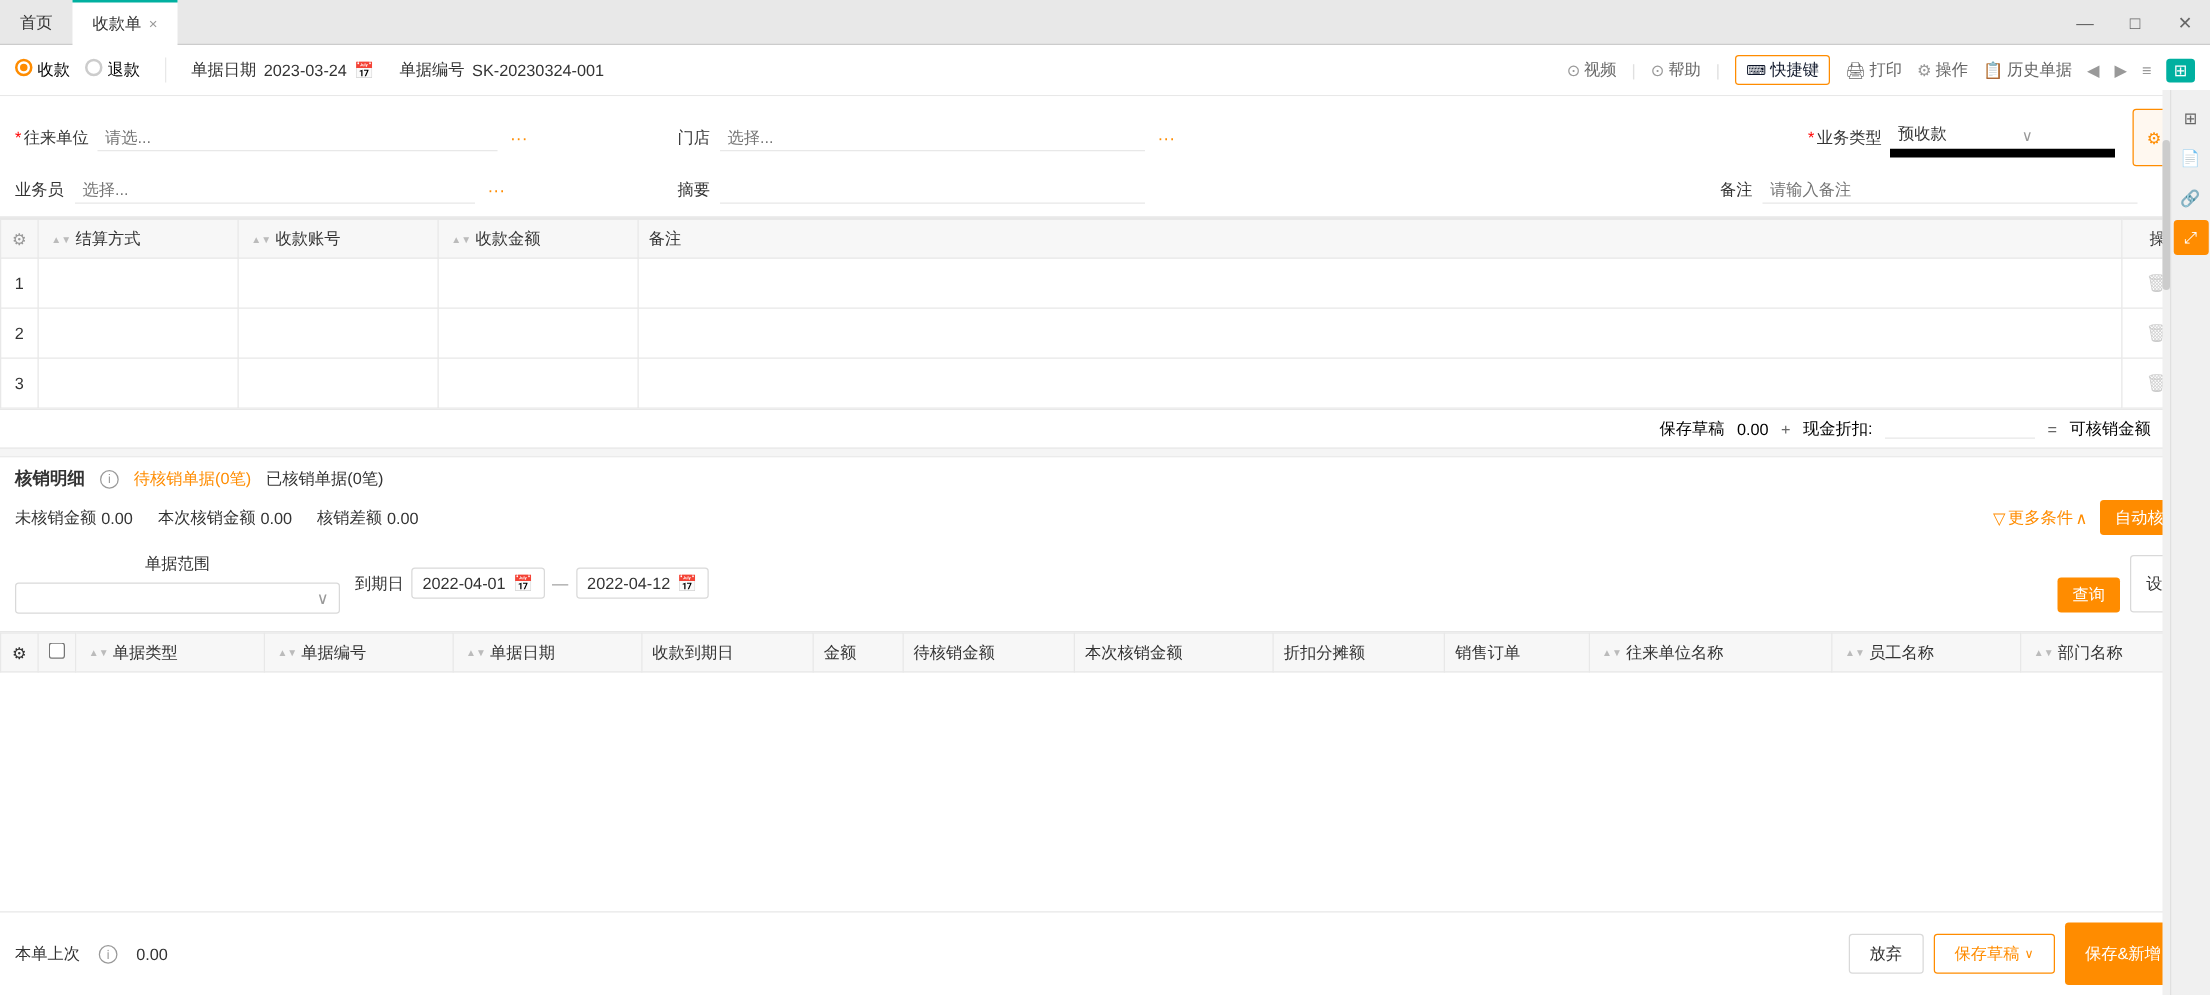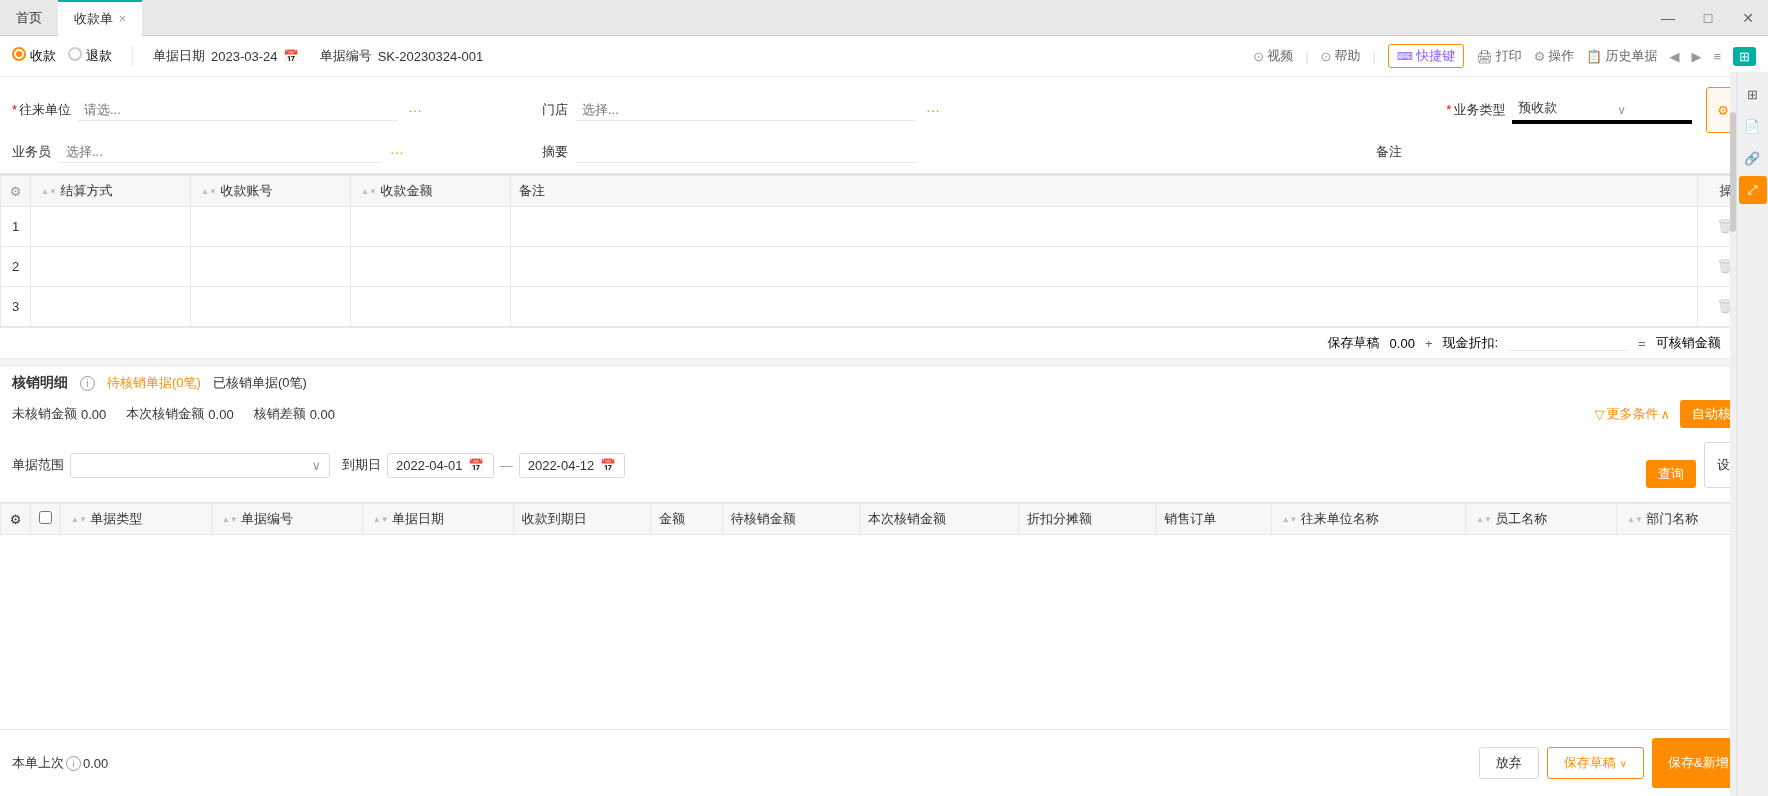--- a/index.html
+++ b/index.html
@@ -43,21 +43,21 @@
     }
     .radio-group { display: flex; align-items: center; gap: 12px; }
     .radio-item { display: flex; align-items: flex-start; gap: 4px; cursor: pointer; }
     .radio-dot { width: 14px; height: 14px; border-radius: 50%; border: 2px solid #ccc; display: flex; align-items: center; justify-content: center; }
     .radio-dot.active { border-color: #ff8c00; }
     .radio-dot.active::after { content: ''; width: 6px; height: 6px; border-radius: 50%; background: #ff8c00; }
     .toolbar-divider { width: 1px; height: 20px; background: #e8e8e8; }
     .toolbar-field { display: flex; align-items: center; gap: 6px; font-size: 13px; color: #333; }
     .toolbar-right { margin-left: auto; display: flex; align-items: center; gap: 12px; color: #666; font-size: 13px; }
     .toolbar-right-item { display: flex; align-items: center; gap: 3px; cursor: pointer; }
-    .shortcut-btn { background: #fff; border: 1px solid #ff8c00; color: #8b5cf6; padding: 2px 8px; border-radius: 3px; cursor: pointer; font-size: 12px; }
+    .shortcut-btn { background: #fff; border: 1px solid #ff8c00; color: #0f172a; padding: 2px 8px; border-radius: 3px; cursor: pointer; font-size: 12px; }
     .settings-btn { background: #fff8f0; border: 1px solid #ff8c00; color: #ff8c00; padding: 4px 10px; border-radius: 3px; cursor: pointer; display: flex; align-items: center; gap: 3px; font-size: 13px; }
 
     
     .form-area {
       padding: 10px 12px;
       border-bottom: 1px solid #e8e8e8;
       background: #fff;
     }
     .form-label { color: #333; white-space: nowrap; min-width: 60px; font-size: 13px; }
     .form-label.required::before { content: '*'; color: #f00; margin-right: 2px; }
@@ -106,21 +106,21 @@
     .tab-link-normal { color: #333; font-size: 13px; cursor: pointer; }
     .reconcile-stats { display: flex; align-items: center; gap: 20px; font-size: 13px; color: #333; margin-bottom: 8px; }
     .stat-item { display: flex; align-items: center; gap: 4px; }
     .more-conditions { color: #ff8c00; font-size: 13px; cursor: pointer; display: flex; align-items: center; gap: 2px; }
     .auto-btn { background: #ff8c00; color: #fff; border: none; padding: 5px 12px; border-radius: 3px; cursor: pointer; font-size: 13px; }
     .query-btn { background: #ff8c00; color: #fff; border: none; padding: 5px 12px; border-radius: 3px; cursor: pointer; font-size: 13px; margin-top: 18px; }
     .settings-btn2 { background: #fff; color: #333; border: 1px solid #d9d9d9; padding: 5px 12px; border-radius: 3px; cursor: pointer; font-size: 13px; }
 
     
     .search-row { display: flex; align-items: center; gap: 12px; padding: 6px 0; }
-    .search-field { display: flex; align-items: center; gap: 6px; }
+    .search-field { display: flex; align-items: center; gap: 6px; flex-direction: column; }
     .search-label { color: #333; white-space: nowrap; }
     .search-select { display: flex; align-items: center; border: 1px solid #d9d9d9; border-radius: 3px; padding: 4px 8px; background: #fff; gap: 40px; min-width: 200px; cursor: pointer; }
     .date-field { display: flex; align-items: center; gap: 6px; }
     .date-input { border: 1px solid #d9d9d9; border-radius: 3px; padding: 4px 8px; font-size: 13px; color: #333; display: flex; align-items: center; gap: 6px; }
     .date-sep { color: #999; }
     .cal-icon { color: #999; cursor: pointer; }
 
     
     .bottom-table-wrap { border-top: 1px solid #e0e0e0; flex: 1; overflow-y: auto; }
     .bottom-table { width: 100%; border-collapse: collapse; }
@@ -131,21 +131,21 @@
     }
     .sort-arrows { display: inline-flex; flex-direction: column; font-size: 8px; color: #bbb; vertical-align: middle; margin-left: 2px; }
 
     
     .page-footer {
       display: flex; align-items: center;
       padding: 8px 12px; background: #fff;
       border-top: 1px solid #e8e8e8;
       position: absolute; bottom: 0; left: 0; right: 0; width: 100%;
     }
-    .footer-left { display: flex; align-items: center; gap: 2px; font-size: 13px; color: #333; }
+    .footer-left { display: flex; align-items: center; gap: 15px; font-size: 13px; color: #333; }
     .footer-right { margin-left: auto; display: flex; align-items: center; gap: 8px; }
     .btn-abandon { background: #fff; color: #333; border: 1px solid #d9d9d9; padding: 6px 16px; border-radius: 3px; cursor: pointer; font-size: 13px; }
     .btn-save-draft { background: #fff; color: #ff8c00; border: 1px solid #ff8c00; padding: 6px 16px; border-radius: 3px; cursor: pointer; font-size: 13px; display: flex; align-items: center; gap: 4px; }
     .btn-save-new { background: #ff8c00; color: #fff; border: none; padding: 16px 16px; border-radius: 3px; cursor: pointer; font-size: 13px; display: flex; align-items: center; gap: 4px; }
     .btn-arrow { font-size: 10px; }
 
     
     .right-sidebar {
       position: absolute; right: 0; top: 36px; bottom: 0;
       width: 32px; background: #f0f0f0; border-left: 1px solid #e0e0e0;
@@ -250,21 +250,21 @@
         <input class="form-input" style="color: #0369a1; width: 320px;" placeholder="请选...">
         <span class="form-more-btn">···</span>
       </div>
       <div class="form-field" style="flex:0 0 500px;">
         <span class="form-label" style="min-width:28px;">门店</span>
         <input class="form-input" style="color: rgb(187, 187, 187); width: 340px;" placeholder="选择...">
         <span class="form-more-btn">···</span>
       </div>
       <div class="form-field" style="flex:0 0 300px;margin-left:auto;">
         <span class="form-label required">业务类型</span>
-        <div class="business-type-select" style="cursor:pointer;display:flex;align-items:flex-end;gap:60px;border-bottom:4px solid #000000;padding:3px 6px;min-width:180px;">
+        <div class="business-type-select" style="cursor:pointer;display:flex;align-items:flex-end;gap:60px;border-bottom:7px solid #000000;padding:3px 6px;min-width:180px;">
           <span class="select-value">预收款</span>
           <span class="chevron-down">∨</span>
         </div>
         <button class="settings-btn" style="margin-left:8px;">
           <span>⚙</span>
           <span>设置</span>
         </button>
       </div>
     </div>
     <div class="form-section">
@@ -272,20 +272,21 @@
         <span class="form-label" style="min-width:42px;">业务员</span>
         <input class="form-input" style="color: rgb(187, 187, 187); width: 320px;" placeholder="选择...">
         <span class="form-more-btn">···</span>
       </div>
       <div class="form-field" style="flex:0 0 500px;">
         <span class="form-label" style="min-width:28px;">摘要</span>
         <input class="form-input" style="width: 340px;">
       </div>
       <div class="form-field" style="flex:0 0 380px;margin-left:auto;">
         <span class="form-label" style="min-width:28px;">备注</span>
+        <input class="form-input" style="width: 300px;" placeholder="请输入备注">
       </div>
     </div>
   </div>
 
   <div class="table-wrap">
     <table class="data-table">
       <thead>
         <tr>
           <th style="width:30px;text-align:center;">
             <span class="gear-icon">⚙</span>

